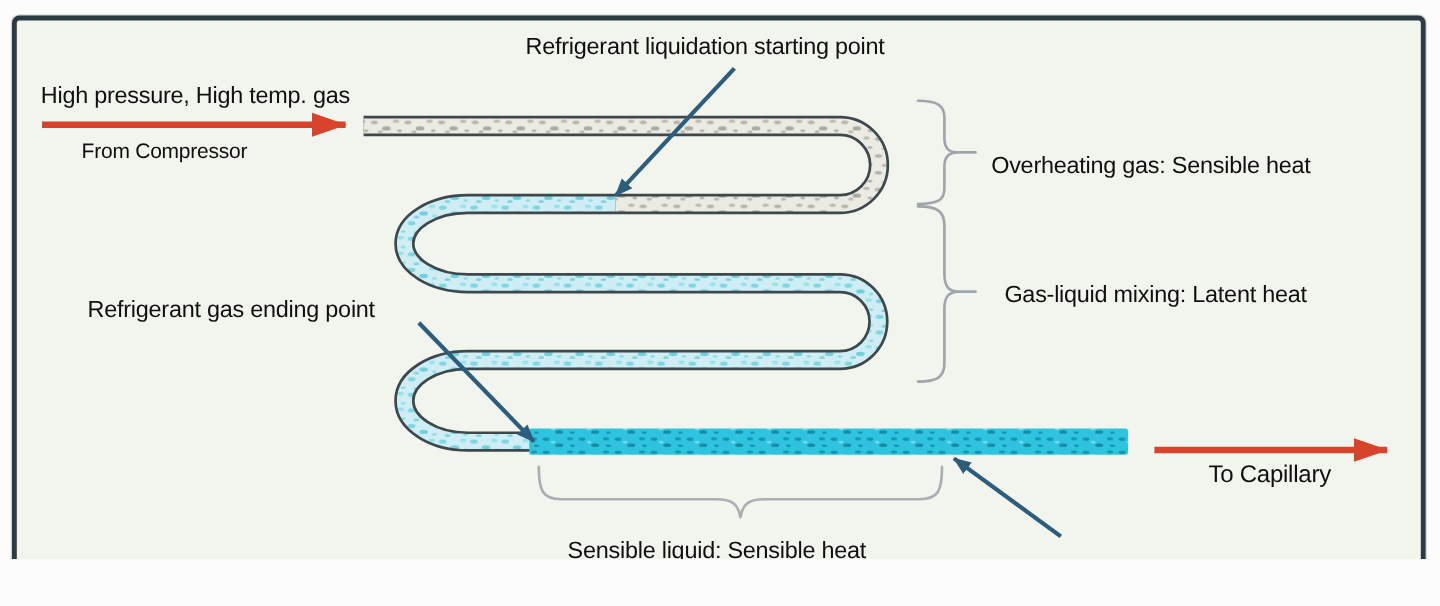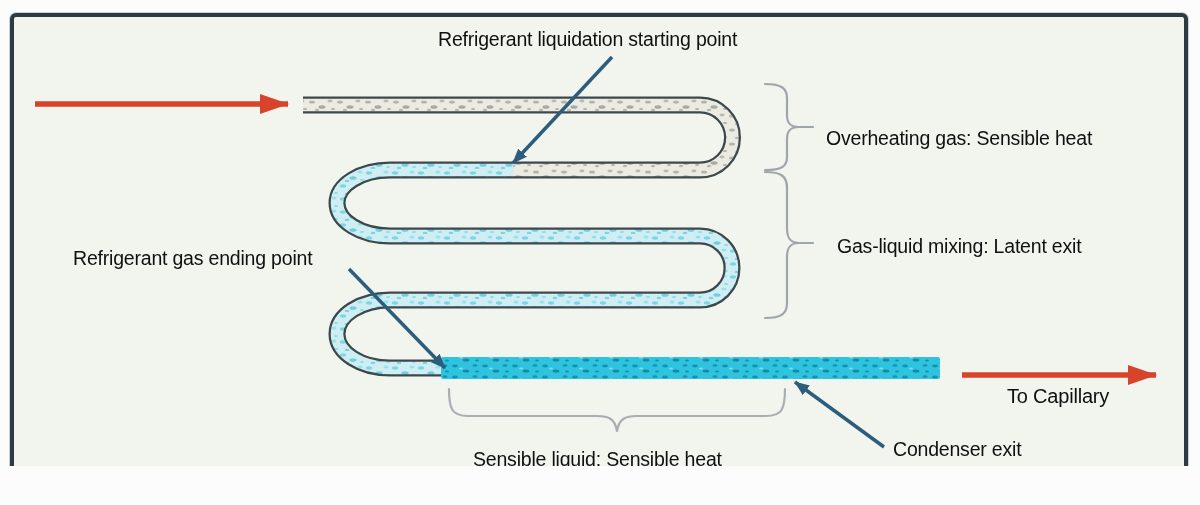--- a/index.html
+++ b/index.html
@@ -78,29 +78,30 @@
     <line x1="35" y1="104" x2="288" y2="104" stroke="#d8432b" stroke-width="5.5" marker-end="url(#redHead)"></line>
     <line x1="962" y1="375" x2="1156" y2="375" stroke="#d8432b" stroke-width="5.5" marker-end="url(#redHead)"></line>
 
     <line x1="612" y1="57" x2="513" y2="163" stroke="#2d5d7d" stroke-width="3.5" marker-end="url(#blueHead)"></line>
     <line x1="349" y1="269" x2="445" y2="368" stroke="#2d5d7d" stroke-width="3.5" marker-end="url(#blueHead)"></line>
     <line x1="884" y1="447" x2="795" y2="382" stroke="#2d5d7d" stroke-width="3.5" marker-end="url(#blueHead)"></line>
   </svg>
 
   <div class="lbl" style="left:438px;top:29px;">Refrigerant liquidation starting point</div>
 
+  <div class="lbl" style="left:34px;top:70px;">High pressure, High temp. gas</div>
 
+  <div class="lbl sub" style="left:68px;top:117px;">From Compressor</div>
 
   <div class="lbl" style="left:826px;top:128px;">Overheating gas: Sensible heat</div>
 
-  <div class="lbl" style="left:837px;top:236px;">Gas-liquid mixing: Latent exit</div>
+  <div class="lbl" style="left:837px;top:236px;">Gas-liquid mixing: Latent heat</div>
 
   <div class="lbl" style="left:73px;top:248px;">Refrigerant gas ending point</div>
 
 
   <div class="lbl tiny" style="left:1007px;top:386px;">To Capillary</div>
 
   <div class="lbl" style="left:473px;top:449px;">Sensible liquid: Sensible heat</div>
 
-  <div class="lbl" style="left:893px;top:439px;">Condenser exit</div>
 
   <div class="watermark"></div>
 </div>
 
 </body></html>

